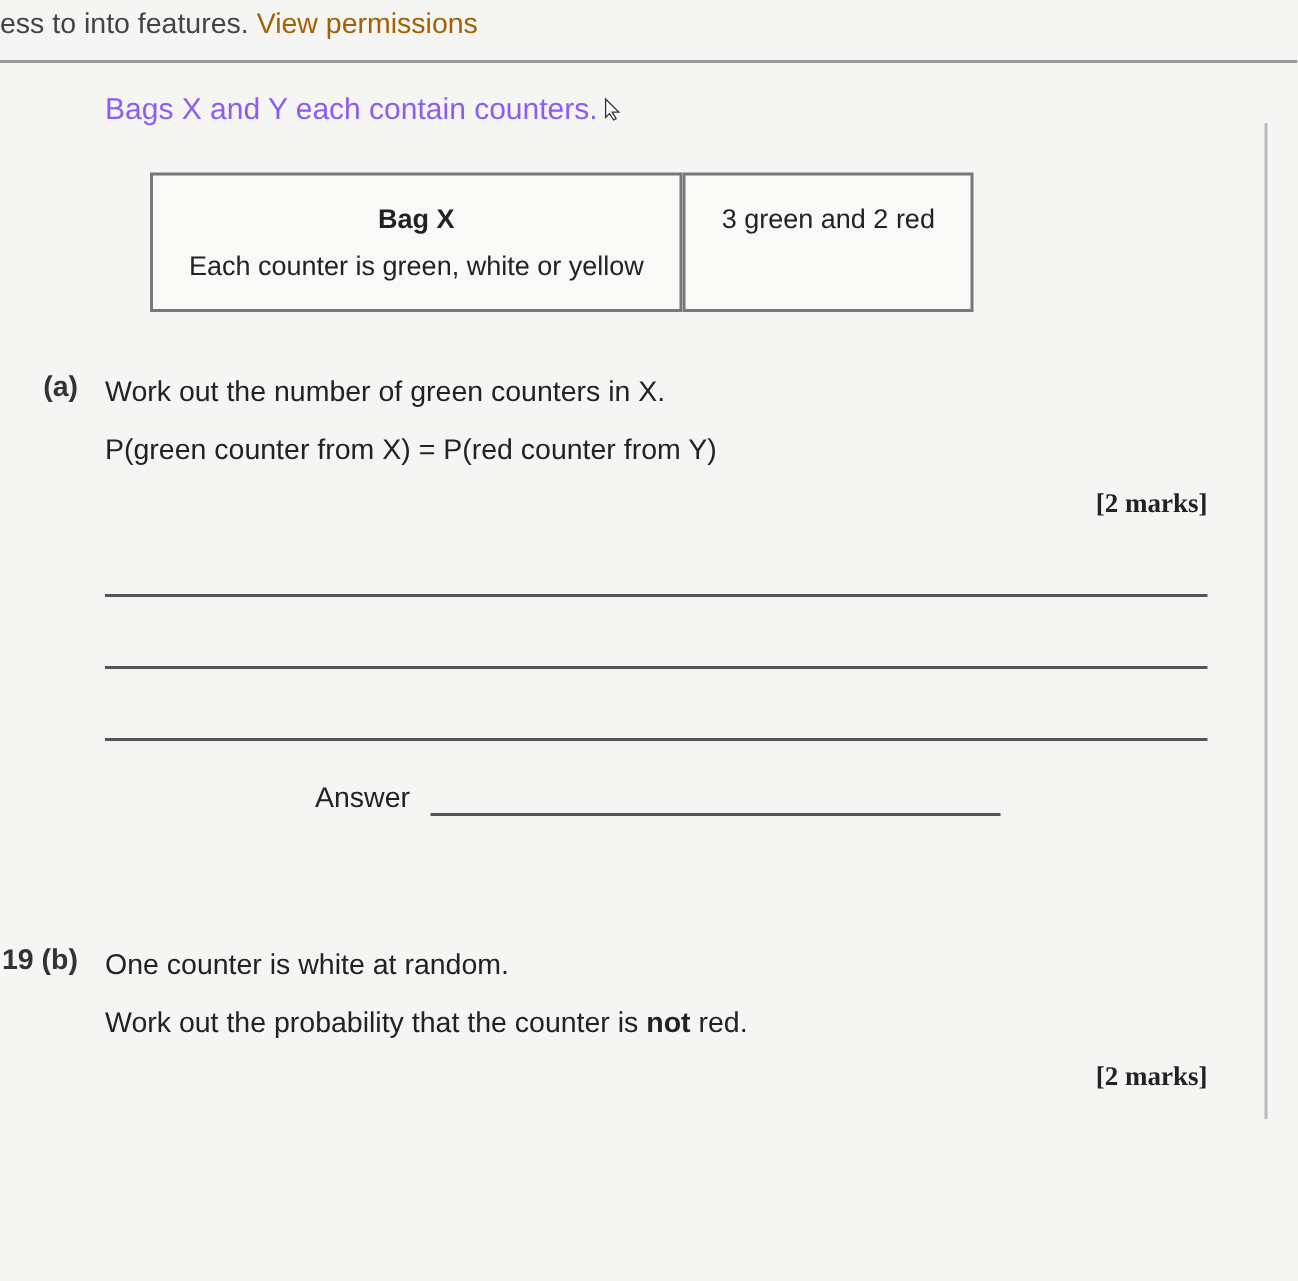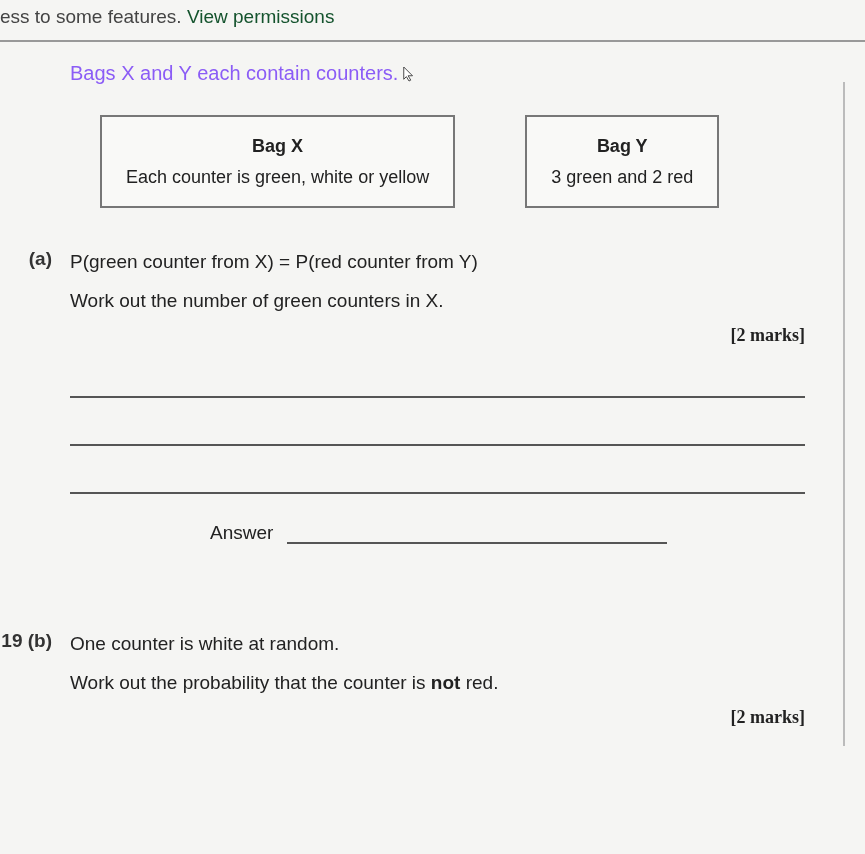--- a/index.html
+++ b/index.html
@@ -11,21 +11,21 @@
       overflow: hidden;
       position: relative;
       color: #222;
     }
     .top-banner {
       padding: 6px 0 12px 0;
       border-bottom: 2px solid #999;
       font-size: 19px;
       color: #444;
     }
-    .top-banner .link { color: #14532d; }
+    .top-banner .link { color: #a16207; }
     .page {
       padding: 20px 0 0 0;
       position: relative;
     }
     .right-border {
       position: absolute;
       right: 20px;
       top: 40px;
       bottom: 0;
       width: 2px;
@@ -39,21 +39,20 @@
     }
     .cursor {
       display: inline-block;
       width: 16px;
       height: 16px;
       position: relative;
       vertical-align: middle;
     }
     .boxes {
       display: flex;
-      gap: 70px;
       margin-left: 100px;
       margin-bottom: 40px;
     }
     .info-box {
       border: 2px solid #777;
       padding: 14px 24px;
       text-align: center;
       font-size: 18px;
       line-height: 1.7;
       background: #f9f9f7;
@@ -106,51 +105,50 @@
       width: 380px;
       margin-left: 14px;
       height: 22px;
     }
     .spacer { height: 40px; }
   </style>
 </head>
 <body>
 
 <div class="top-banner">
-  <span>ess to some features. </span><span class="link">View permissions</span>
+  <span>ess to into features. </span><span class="link">View permissions</span>
 </div>
 
 <div class="page">
   <div class="right-border"></div>
 
   <div class="intro">
     <span>Bags X and Y each contain counters.</span>
     <span class="cursor">
       <svg viewBox="0 0 16 20" width="14" height="18" style="position:absolute;top:-2px;left:-2px;">
         <path d="M2 2 L2 16 L5 13 L8 18 L10 17 L7 12 L12 12 Z" fill="white" stroke="#333" stroke-width="1"></path>
       </svg>
     </span>
   </div>
 
   <div class="boxes">
     <div class="info-box">
       <div class="title">Bag X</div>
       <div>Each counter is green, white or yellow</div>
     </div>
     <div class="info-box">
-      <div class="title">Bag Y</div>
       <div>3 green and 2 red</div>
     </div>
   </div>
 
   <div class="question-row">
     <div class="q-label">(a)</div>
     <div class="q-body">
+      <p>Work out the number of green counters in X.</p>
       <p>P(green counter from X) = P(red counter from Y)</p>
-      <p>Work out the number of green counters in X.</p>
       <div class="marks">[2 marks]</div>
       <div class="work-line"></div>
       <div class="work-line"></div>
       <div class="work-line"></div>
       <div class="answer-row">
         <span>Answer</span>
         <span class="ans-line"></span>
       </div>
     </div>
   </div>

